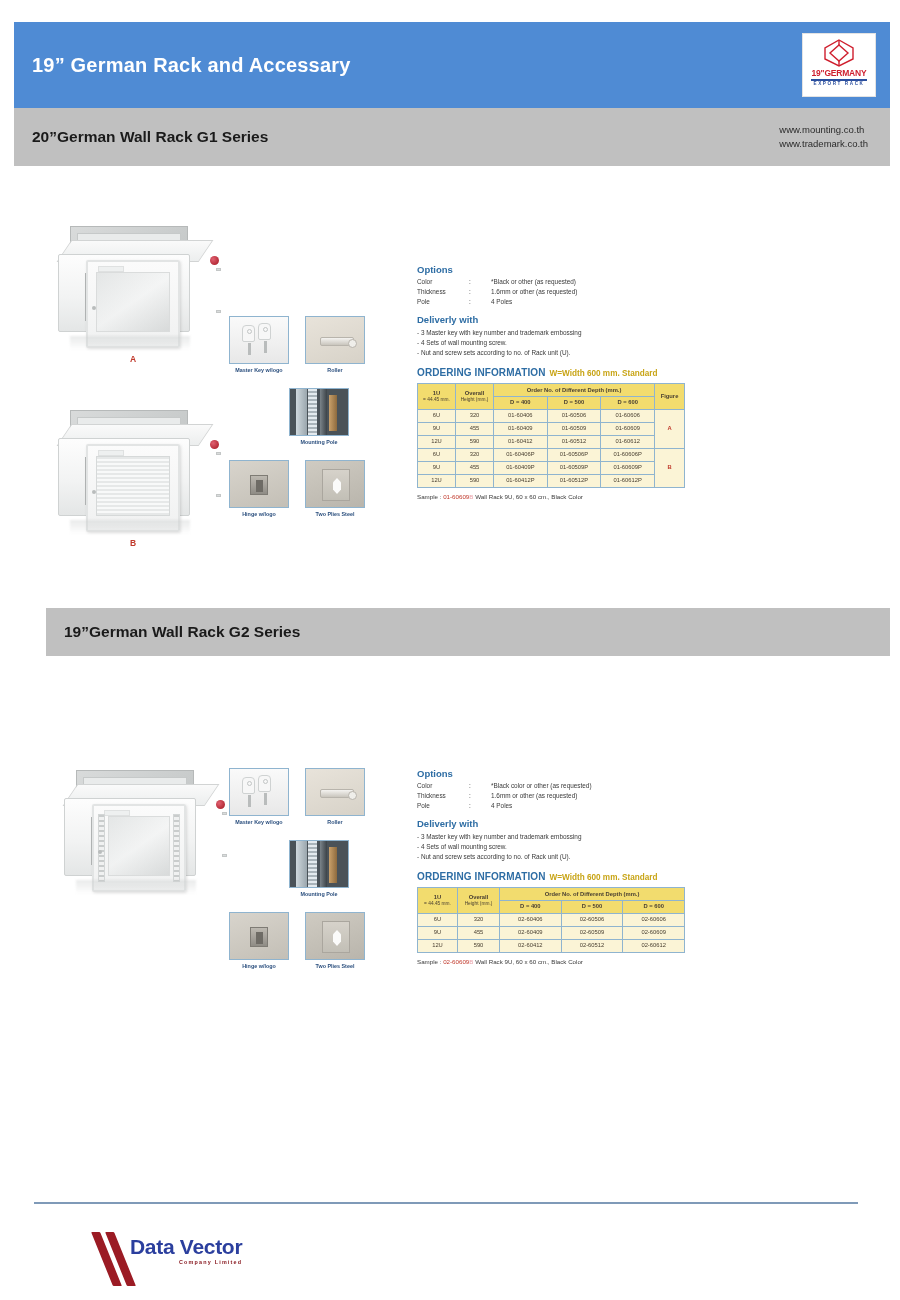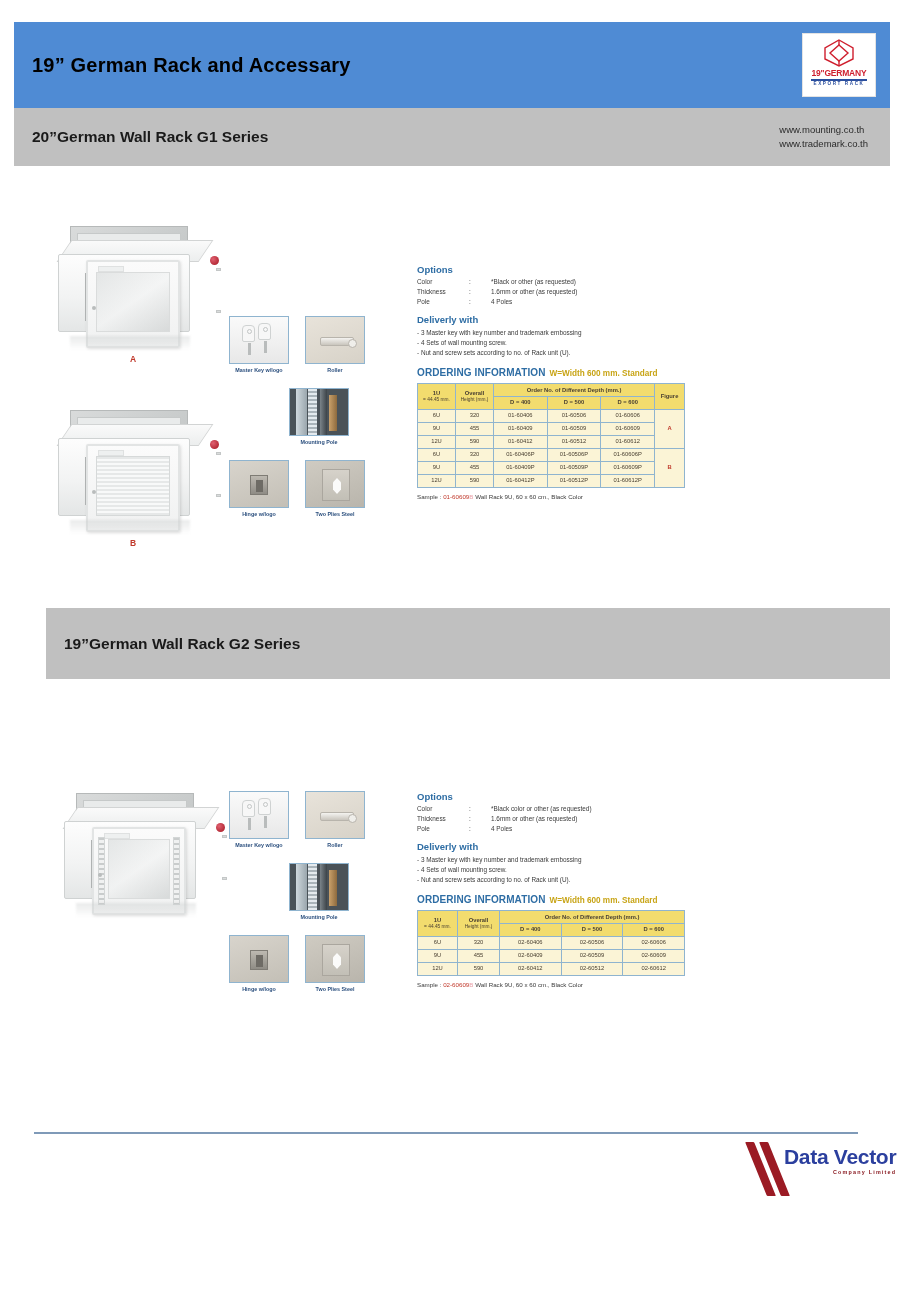--- a/index.html
+++ b/index.html
@@ -15,21 +15,21 @@
 
   
   .page-top-pad { height:22px; background:#ffffff; }
   .header-bar {
     height:86px; background:#4f8bd4;
     margin:0 10px 0 14px;
     display:flex; align-items:center; justify-content:space-between;
     padding:0 14px 0 18px;
   }
   .header-title {
-    color:#000000; font-size:20px; font-weight:bold;
+    color:#ffffff; font-size:20px; font-weight:bold;
     letter-spacing:.2px;
   }
   .germany-logo {
     width:74px; height:64px; background:#ffffff;
     border:1px solid #e3e3e3;
     display:flex; flex-direction:column; align-items:center;
     justify-content:flex-start; padding-top:4px;
   }
   .germany-logo svg { display:block; }
   .gl-name {
@@ -42,21 +42,21 @@
     line-height:1; font-weight:bold;
   }
 
   
   .section-bar {
     height:58px; background:#c0c0c0;
     margin:0 10px 0 14px;
     display:flex; align-items:center; justify-content:space-between;
     padding:0 22px 0 18px;
   }
-  .section-bar.tall { height:71px;margin-left:46px; }
+  .section-bar.tall { height:48px;margin-left:46px; }
   .section-title { font-size:15.5px; font-weight:bold; color:#1a1a1a; }
   .section-links {
     font-size:9.5px; color:#2b2b2b; line-height:1.45; text-align:left;
   }
   .section-links div { white-space:nowrap; }
 
   
   .series { position:relative; }
   .series-inner { display:flex; padding:0 14px; }
   .col-products { width:215px; flex:0 0 215px; position:relative; }
@@ -254,21 +254,21 @@
   }
   .sample .sku { color:#c0392b; }
   .sample .sku-tail { color:#e8a0a8; }
 
   
   .footer { position:absolute; left:0; right:0; bottom:0; }
   .footer-rule {
     height:2px; background:#7f9ab8; margin:0 42px 0 34px;
   }
   .footer-body {
-    display:flex; align-items:flex-end; padding:4px 0 0 96px;flex-direction:column;
+    display:flex; align-items:center; padding:24px 0 0 96px;
   }
   .dv-logo { width:150px; flex:0 0 150px; position:relative; height:62px; }
   .dv-chev {
     position:absolute; width:9px; height:54px; background:#9b1b24;
     transform:skewX(22deg); border-radius:1px;
   }
   .dv-text { position:absolute; left:34px; top:8px; }
   .dv-name {
     font-size:21px; font-weight:bold; color:#2b3f9e;
     letter-spacing:-.3px; line-height:1;

